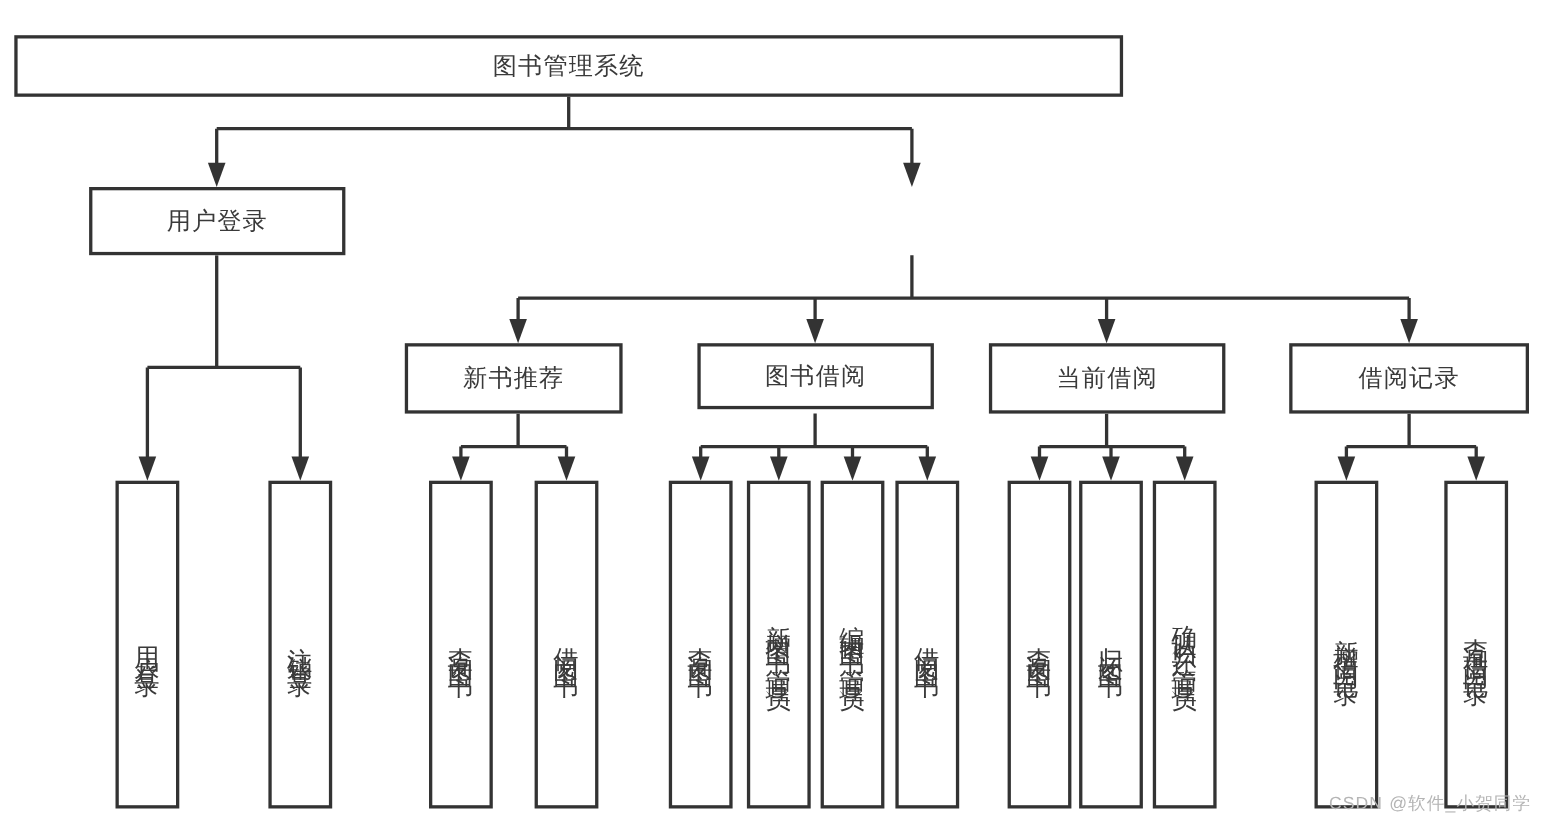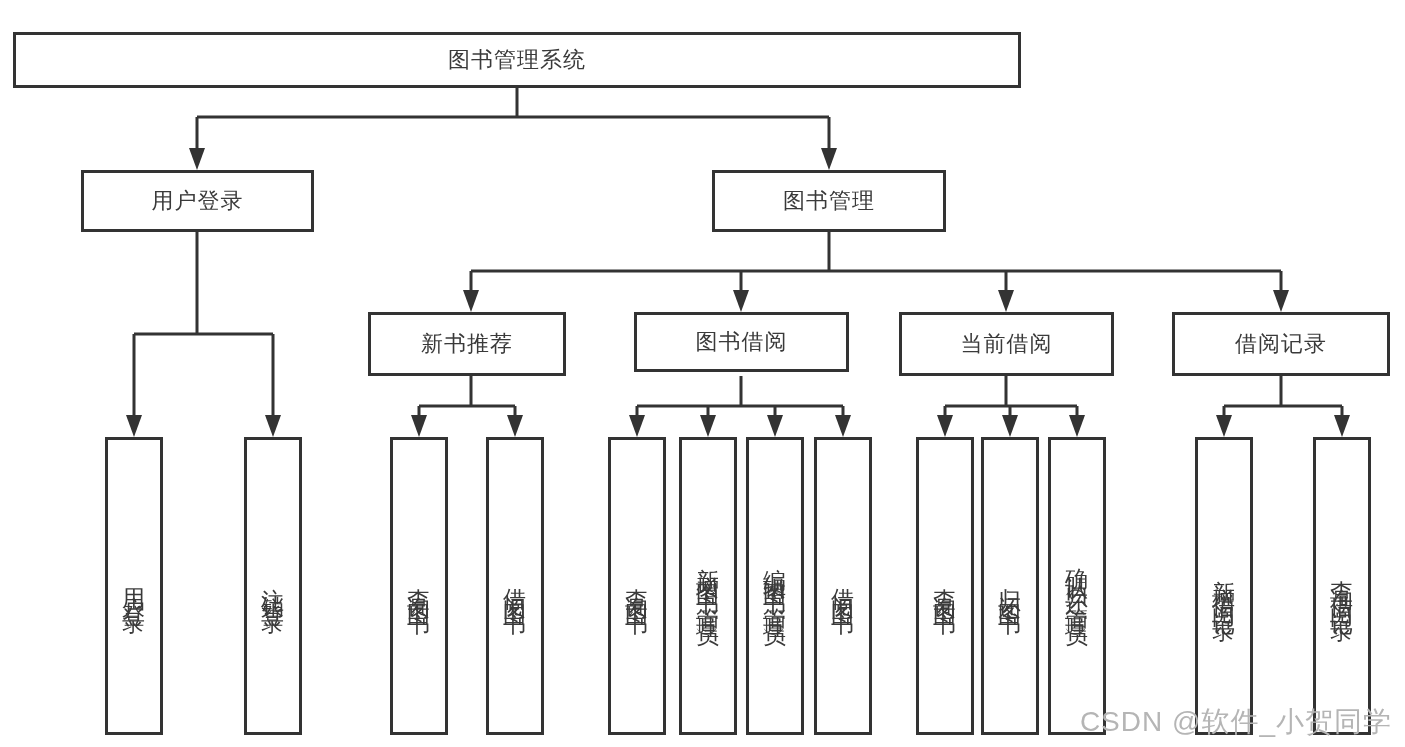--- a/index.html
+++ b/index.html
@@ -57,21 +57,21 @@
     text-orientation: mixed;
     font-size: 23px;
     letter-spacing: 8px;
     line-height: 52px;
     white-space: nowrap;
   }
   .watermark {
     position: absolute;
     right: 13px;
     bottom: 6px;
-    font-size: 28px;
+    font-size: 16px;
     color: #b5b5b5;
     letter-spacing: 1px;
     white-space: nowrap;
   }
 </style>
 </head>
 <body>
 
 <div id="canvas">
 
@@ -117,23 +117,20 @@
       <polygon points="1334,415 1350,415 1342,437"></polygon>
     </g>
   </svg>
 
   <div class="hnode root-node" style="left:13px; top:12px; width:1008px; height:56px;margin-top:20px;">
     <span>图书管理系统</span>
   </div>
 
   <div class="hnode" style="left:81px; top:170px; width:233px; height:62px;">
     <span>用户登录</span>
-  </div>
-  <div class="hnode" style="left:712px; top:170px; width:234px; height:62px;">
-    <span>图书管理</span>
   </div>
 
   <div class="hnode" style="left:368px; top:312px; width:198px; height:64px;">
     <span>新书推荐</span>
   </div>
   <div class="hnode" style="left:634px; top:312px; width:215px; height:60px;">
     <span>图书借阅</span>
   </div>
   <div class="hnode" style="left:899px; top:312px; width:215px; height:64px;">
     <span>当前借阅</span>

